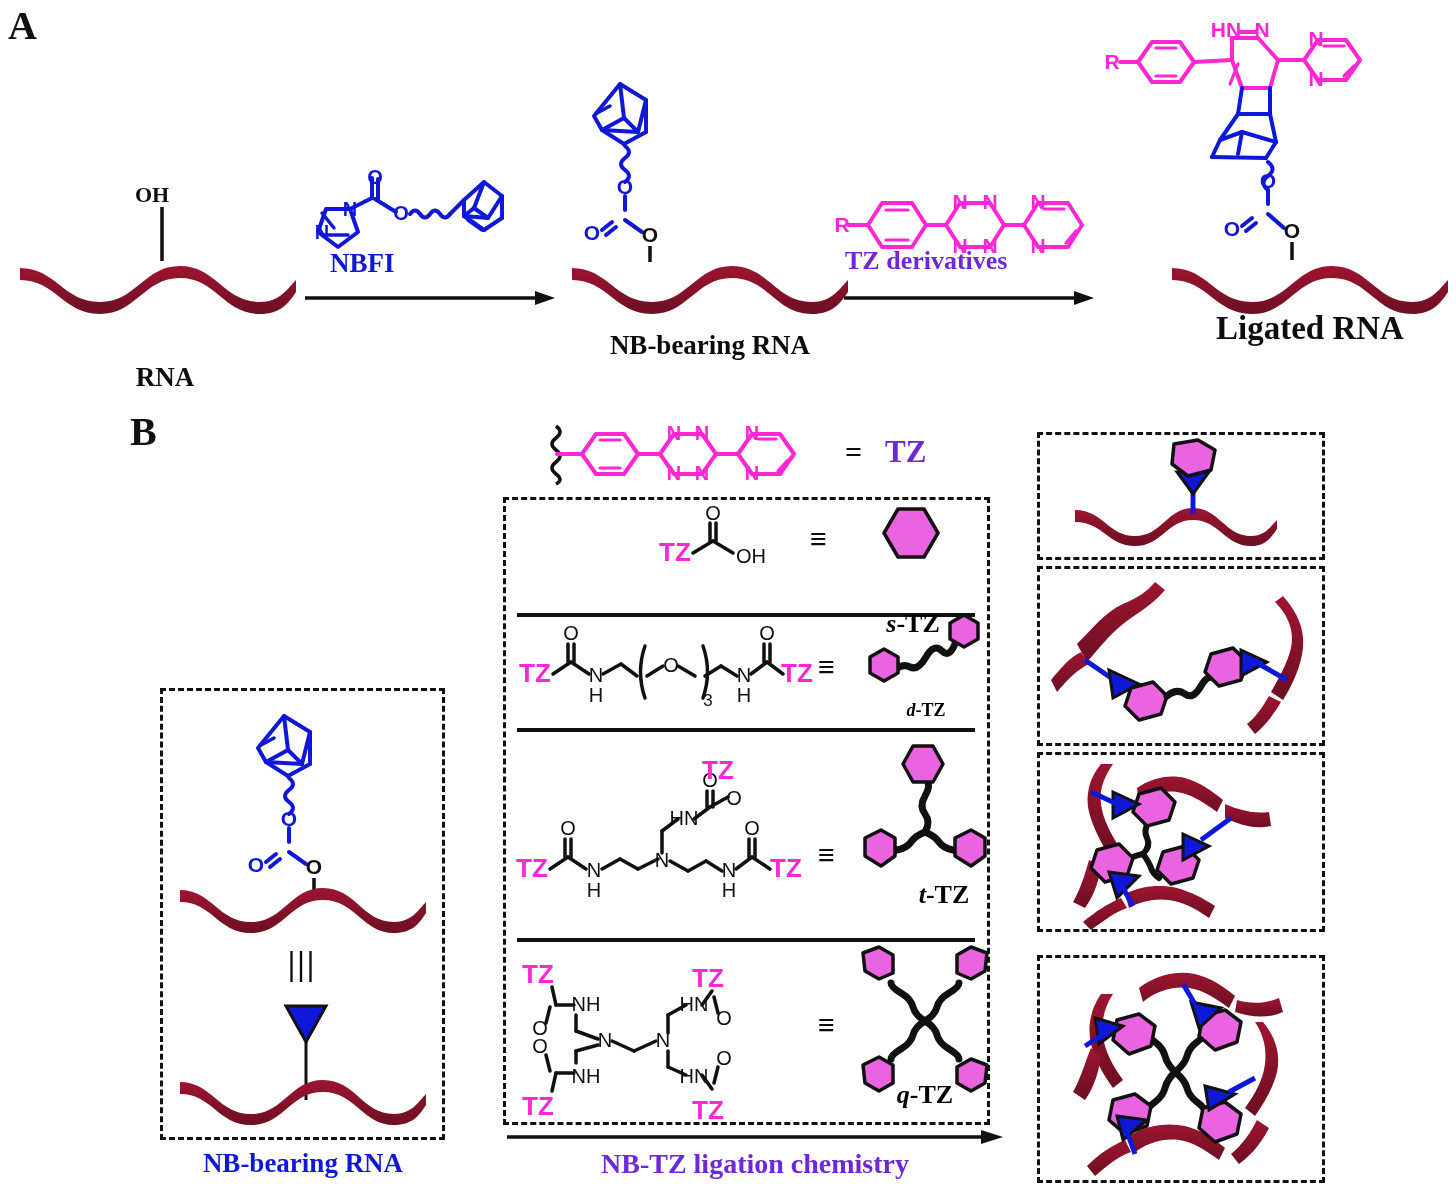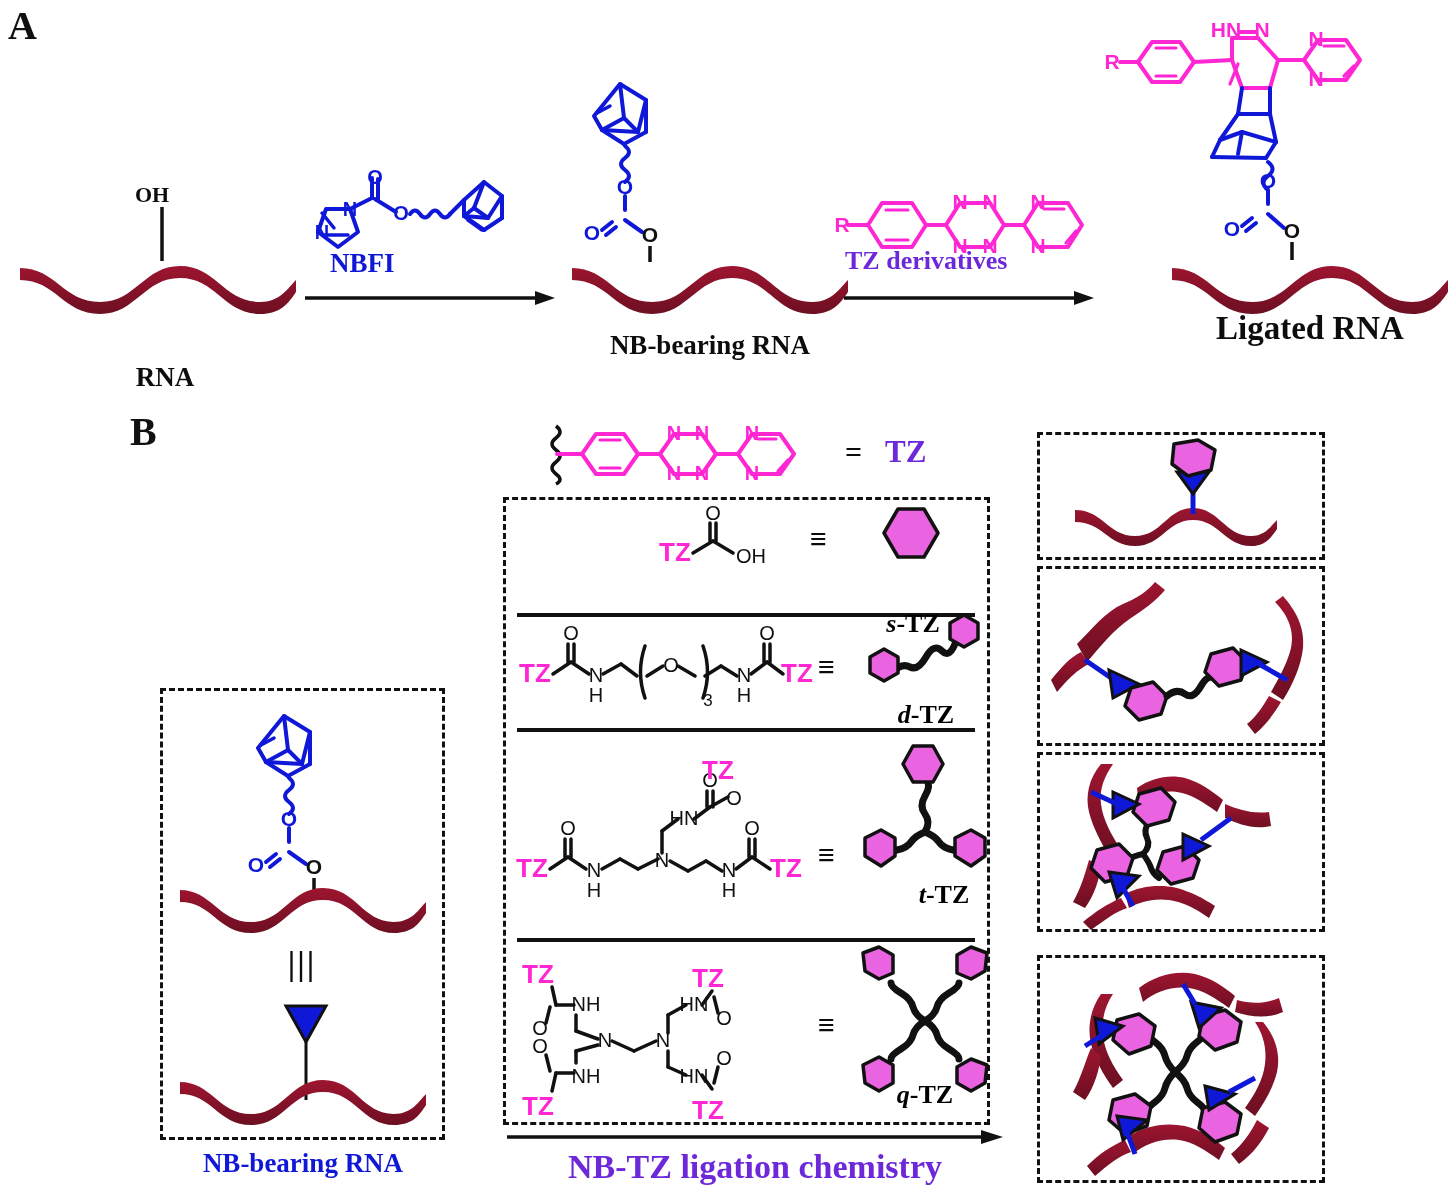--- a/index.html
+++ b/index.html
@@ -341,21 +341,21 @@
     <text x="193" y="86" font-size="17">3</text>
   </g>
   <text x="282" y="62" font-family="Liberation Sans, sans-serif" font-size="26" font-weight="bold" fill="#ff26d4" text-anchor="middle">TZ</text>
 </svg>
 <div class="lbl lbl-black" style="left:818px;top:650px;font-size:30px;">≡</div>
 <svg style="left:856px;top:613px;" width="130" height="90" viewBox="0 0 130 90">
   <path d="M38,58 q8,-8 16,-4 t16,-10 t16,-6 t14,-10" stroke="#111" stroke-width="7" fill="none" stroke-linecap="round"></path>
   <polygon points="14,44 28,36 42,44 42,60 28,68 14,60" fill="#ea63e0" stroke="#111" stroke-width="3.5" stroke-linejoin="round"></polygon>
   <polygon points="94,10 108,2 122,10 122,26 108,34 94,26" fill="#ea63e0" stroke="#111" stroke-width="3.5" stroke-linejoin="round"></polygon>
 </svg>
-<div class="lbl" style="left:866px;top:700px;width:120px;font-size:26px;">
+<div class="lbl" style="left:866px;top:700px;width:120px;font-size:18px;">
   <span style="font-style:italic;">d</span><span>-TZ</span>
 </div>
 
 <svg style="left:512px;top:735px;" width="300" height="200" viewBox="0 0 300 200">
   <text x="20" y="142" font-family="Liberation Sans, sans-serif" font-size="26" font-weight="bold" fill="#ff26d4" text-anchor="middle">TZ</text>
   <g stroke="#111" stroke-width="3.5" fill="none" stroke-linecap="round">
     <line x1="38" y1="134" x2="56" y2="122"></line>
     <line x1="53" y1="122" x2="53" y2="104"></line>
     <line x1="59" y1="122" x2="59" y2="104"></line>
     <line x1="56" y1="122" x2="74" y2="134"></line>
@@ -467,21 +467,21 @@
   <polygon points="102,122 116,114 132,120 130,138 116,146 102,138" fill="#ea63e0" stroke="#111" stroke-width="3.5" stroke-linejoin="round"></polygon>
 </svg>
 <div class="lbl" style="left:865px;top:1080px;width:120px;font-size:26px;text-align:center;">
   <span style="font-style:italic;">q</span><span>-TZ</span>
 </div>
 
 <svg style="left:505px;top:1128px;" width="500" height="18" viewBox="0 0 500 18">
   <line x1="2" y1="9" x2="480" y2="9" stroke="#111" stroke-width="3.5"></line>
   <polygon points="498,9 476,2 476,16" fill="#111"></polygon>
 </svg>
-<div class="lbl lbl-magenta" style="left:505px;top:1148px;width:500px;font-size:34px;">NB-TZ ligation chemistry</div>
+<div class="lbl lbl-magenta" style="left:505px;top:1148px;width:500px;font-size:28px;">NB-TZ ligation chemistry</div>
 
 <div class="dash-box" style="left:1037px;top:432px;width:288px;height:128px;"></div>
 <svg style="left:1045px;top:438px;" width="275" height="120" viewBox="0 0 275 120">
   <defs>
     <linearGradient id="rnaGradE" x1="0" y1="0" x2="0" y2="1">
       <stop offset="0%" stop-color="#9e1530"></stop>
         <stop offset="100%" stop-color="#6d0f22"></stop>
     </linearGradient>
   </defs>
   <path d="M30,72 C58,72 63,98 90,98 C117,98 122,70 148,70 C174,70 180,98 206,98 C220,98 226,88 232,82

